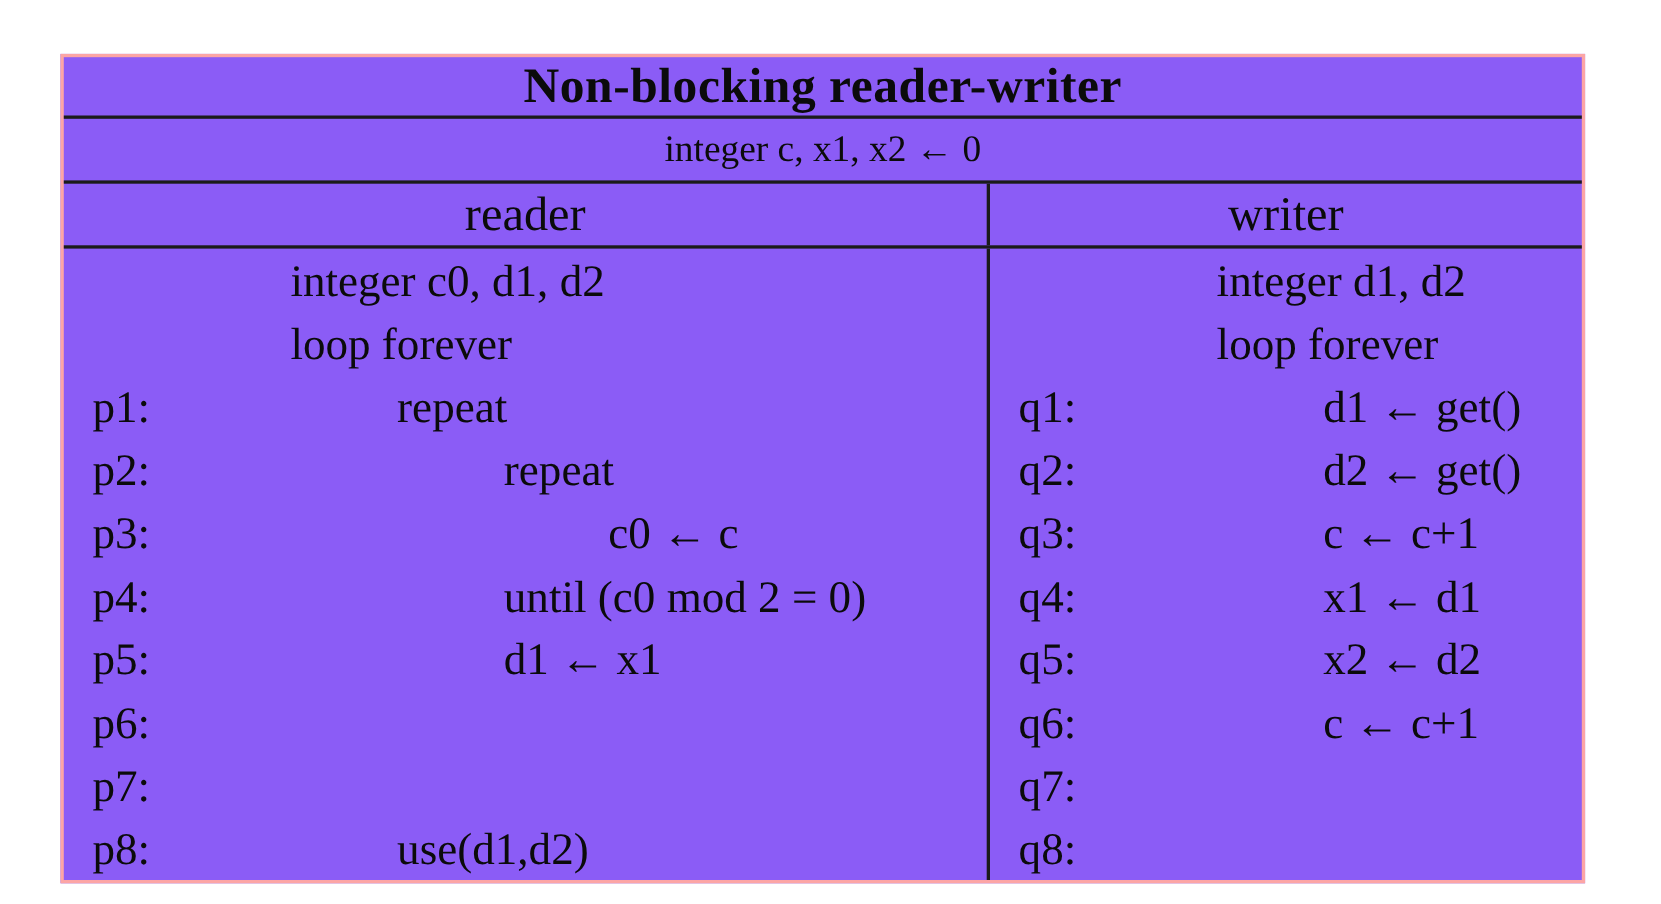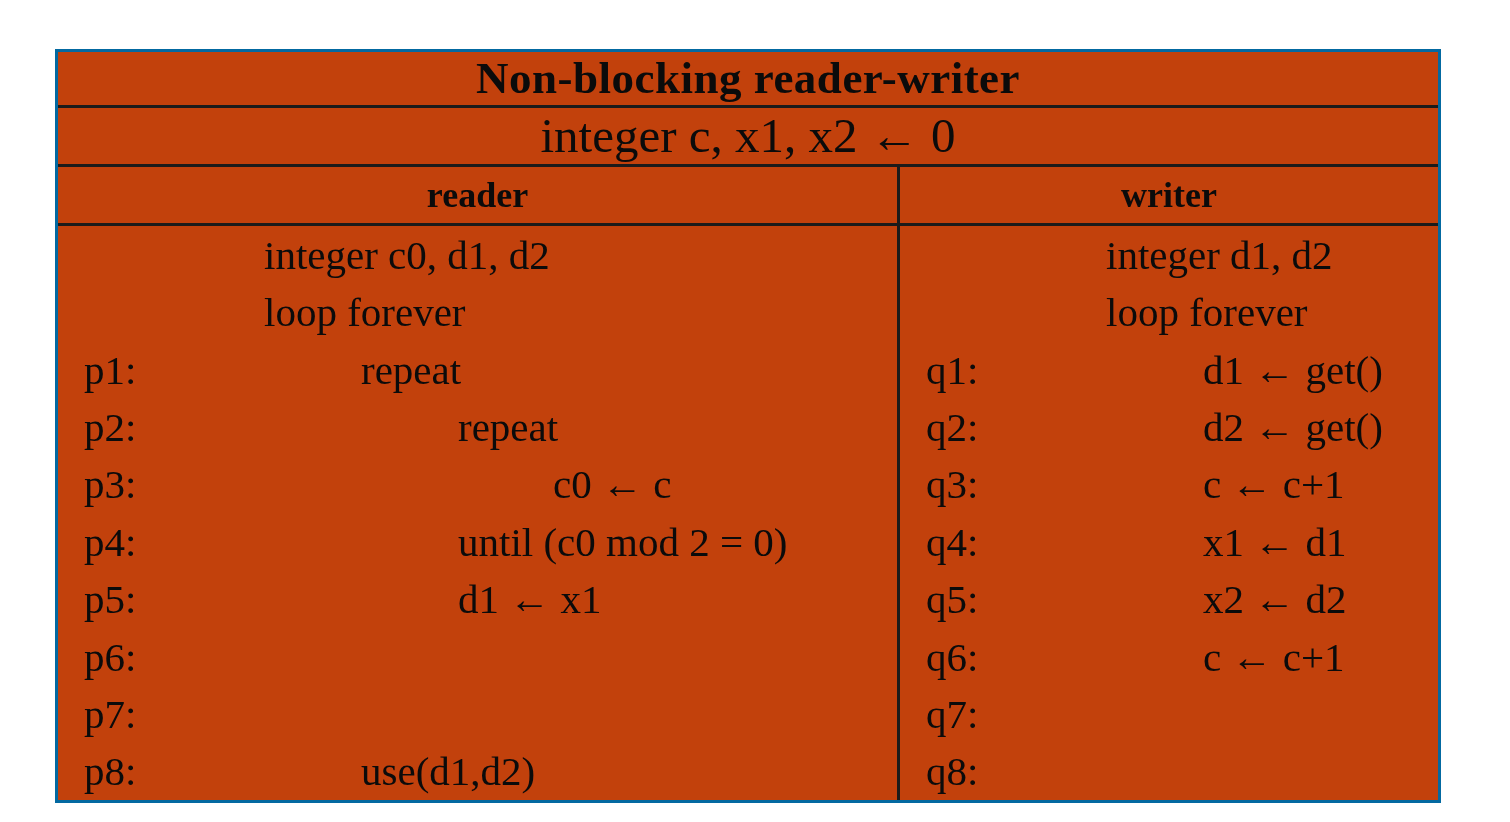--- a/index.html
+++ b/index.html
@@ -6,38 +6,38 @@
   html,body {
     width:1510px; height:822px;
     background:#ffffff;
     font-family:"Liberation Serif","DejaVu Serif",serif;
     color:#0b0b0b;
     overflow:hidden;
   }
   .algo-table {
     position:absolute; left:55px; top:49px;
     width:1386px; height:754px;
-    border:3px solid #0369a1;
-    background:#c2410c;
+    border:3px solid #fca5a5;
+    background:#8b5cf6;
     display:flex; flex-direction:column;
   }
   .title-row {
     height:56px; border-bottom:3px solid #1b1b1b;
     display:flex; align-items:center; justify-content:center;
     font-weight:bold; font-size:45px; letter-spacing:0.5px;
   }
   .init-row {
     height:59px; border-bottom:3px solid #1b1b1b;
     display:flex; align-items:center; justify-content:center;
-    font-size:49px;
+    font-size:34px;
   }
   .header-row { height:59px; border-bottom:3px solid #1b1b1b; display:flex; }
   .hcell {
     display:flex; align-items:center; justify-content:center;
-    font-weight:bold; font-size:36px;
+    font-weight:normal; font-size:44px;
   }
   .hcell.reader { width:842px; border-right:3px solid #1b1b1b; }
   .hcell.writer { flex:1; }
   .body-row { flex:1; display:flex; }
   .cell { position:relative; padding-top:0.5px; }
   .cell.reader { width:842px; border-right:3px solid #1b1b1b; }
   .cell.writer { flex:1;font-family:Liberation Serif, serif; }
   .code-line { position:relative; height:57.4px; font-size:41px; }
   .lbl {
     position:absolute; left:26px; top:50%; transform:translateY(-50%);

